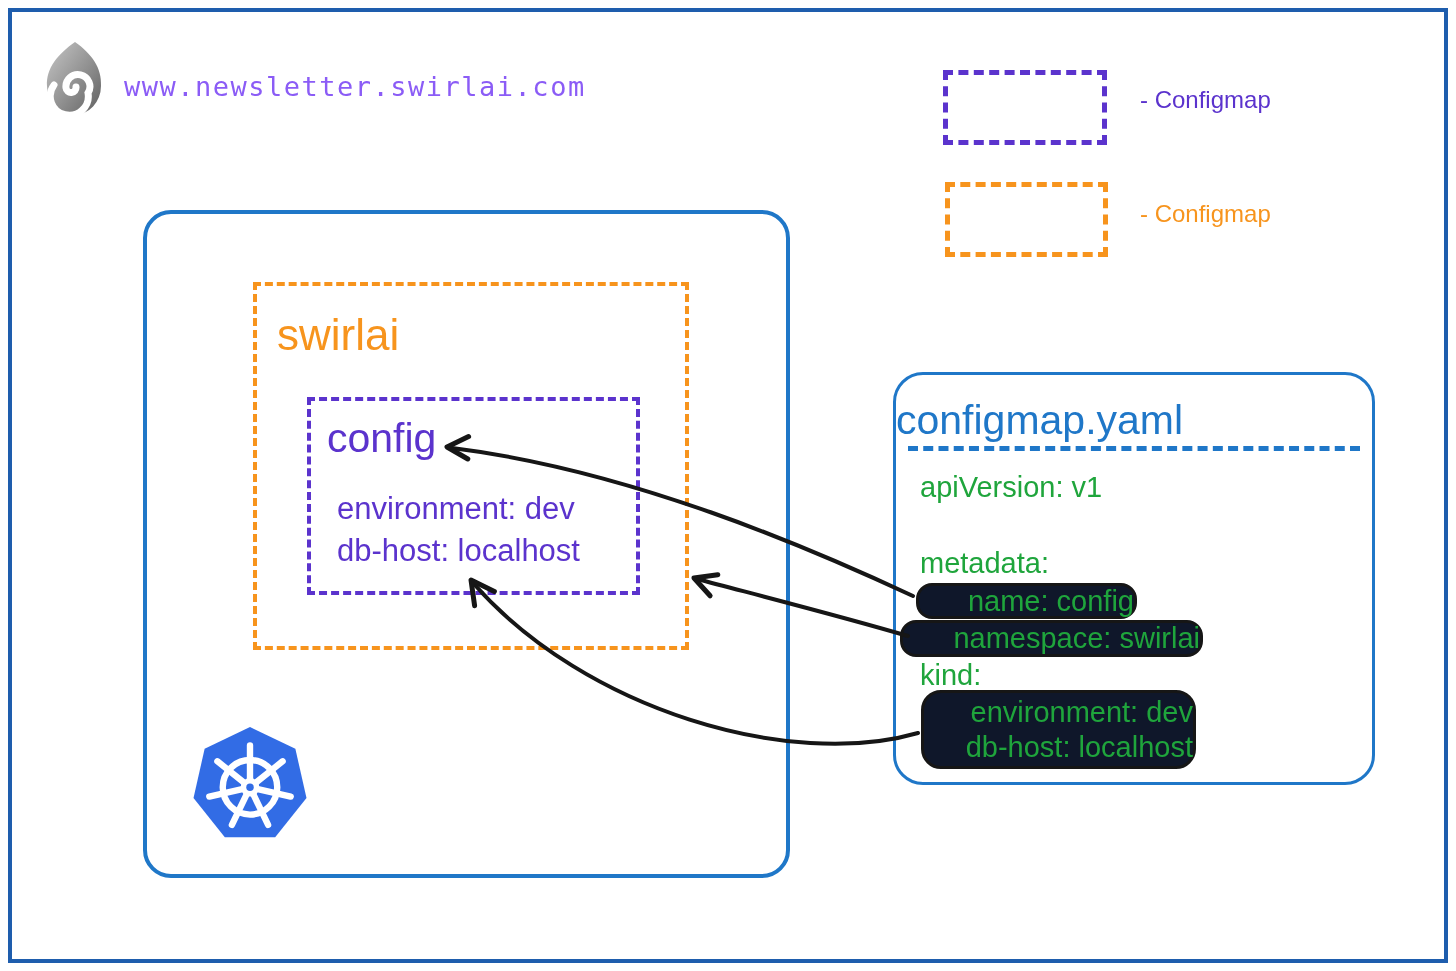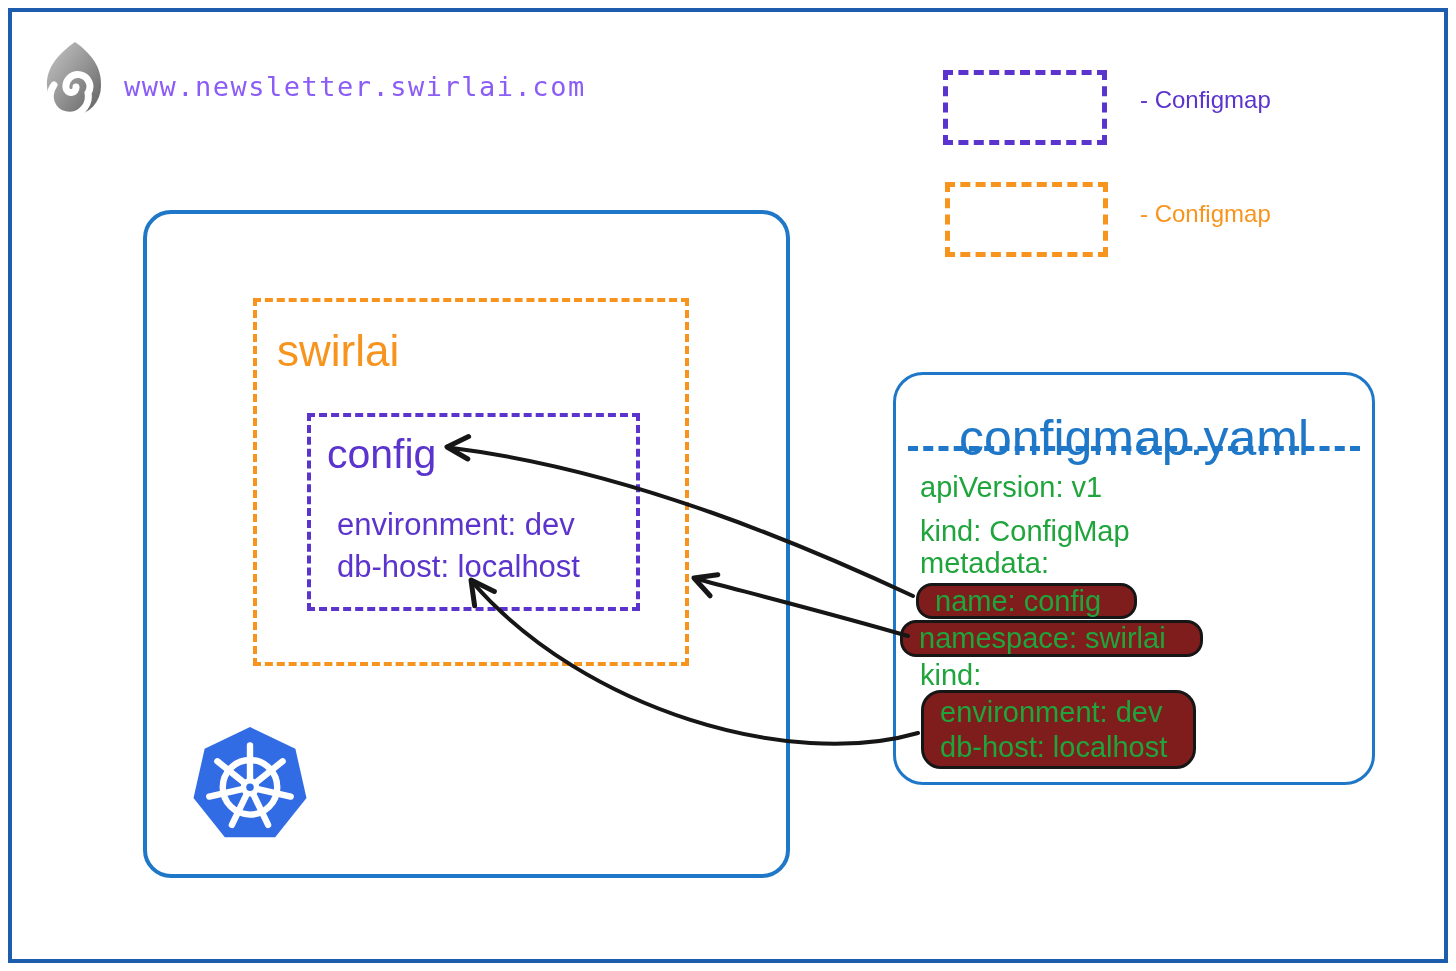--- a/index.html
+++ b/index.html
@@ -41,21 +41,21 @@
   .legend-label.cm { left: 1140px; top: 86px; color: var(--configmap-purple, #5b33cd); }
   .legend-label.ns { left: 1140px; top: 200px; color: var(--namespace-orange, #f7941d); }
 
   
   .cluster {
     position: absolute; left: 143px; top: 210px; width: 647px; height: 668px;
     border: 4px solid var(--diagram-blue, #1f77c8);
     border-radius: 28px; background: #ffffff;
   }
   .ns-box {
-    position: absolute; left: 106px; top: 84px; width: 436px; height: 368px;
+    position: absolute; left: 106px; top: 68px; width: 436px; height: 368px;
     border: 4px dashed var(--namespace-orange, #f7941d);
   }
   .ns-label {
     position: absolute; left: 20px; top: 24px;
     font-size: 44px; color: var(--namespace-orange, #f7941d);
   }
   .cm-box {
     position: absolute; left: 50px; top: 111px; width: 333px; height: 198px;
     border: 4px dashed var(--configmap-purple, #5b33cd);
   }
@@ -71,40 +71,41 @@
   .cm-entry.e2 { top: 132px; }
   .k8s-logo { position: absolute; left: 45px; top: 510px; }
 
   
   .yaml-panel {
     position: absolute; left: 893px; top: 372px; width: 482px; height: 413px;
     border: 3.5px solid var(--diagram-blue, #1f77c8);
     border-radius: 30px; background: #ffffff;
   }
   .yaml-title {
-    position: absolute; left: 0; right: 0; top: 34px;
-    text-align: center; font-size: 50px;
+    position: absolute; left: 0; right: 0; top: 22px;
+    text-align: left; font-size: 41px;
     color: var(--diagram-blue, #1f77c8);
   }
   .yaml-separator {
     position: absolute; left: 12px; right: 12px; top: 71px;
     border-top: 5px dashed var(--diagram-blue, #1f77c8);
   }
   .yline {
     position: absolute; left: 24px;
     font-size: 29px; color: var(--yaml-green, #1fa53c); white-space: nowrap;
   }
   .yline.l1 { top: 96px; }
   .yline.l2 { top: 140px; }
   .yline.l3 { top: 172px; }
   .yline.l4 { top: 284px; }
   .ybox {
     position: absolute; display: flex; flex-direction: column; justify-content: center;
-    border: 3.5px solid #161616; border-radius: 16px; background: #7f1d1d;
+    border: 3.5px solid #161616; border-radius: 16px; background: #0f172a;
     padding-left: 16px;
+    align-items: flex-end;
   }
   .ybox span { font-size: 29px; color: var(--yaml-green, #1fa53c); white-space: nowrap; line-height: 35px; }
   .ybox.name { left: 20px; top: 208px; width: 221px; height: 36px; }
   .ybox.nspace { left: 4px; top: 245px; width: 303px; height: 37px; }
   .ybox.env { left: 25px; top: 315px; width: 275px; height: 79px; border-radius: 20px; }
 
   
   .arrows { position: absolute; left: 0; top: 0; pointer-events: none; }
 </style>
 </head>
@@ -153,21 +154,20 @@
     </g>
     <circle cx="50" cy="52" r="8" fill="#ffffff"></circle>
     <circle cx="50" cy="52" r="3.2" fill="#326ce5"></circle>
   </svg>
 </div>
 
 <div class="yaml-panel">
   <div class="yaml-title">configmap.yaml</div>
   <div class="yaml-separator"></div>
   <div class="yline l1">apiVersion: v1</div>
-  <div class="yline l2">kind: ConfigMap</div>
   <div class="yline l3">metadata:</div>
   <div class="ybox name">
     <span>name: config</span>
   </div>
   <div class="ybox nspace">
     <span>namespace: swirlai</span>
   </div>
   <div class="yline l4">kind:</div>
   <div class="ybox env">
     <span>environment: dev</span>

